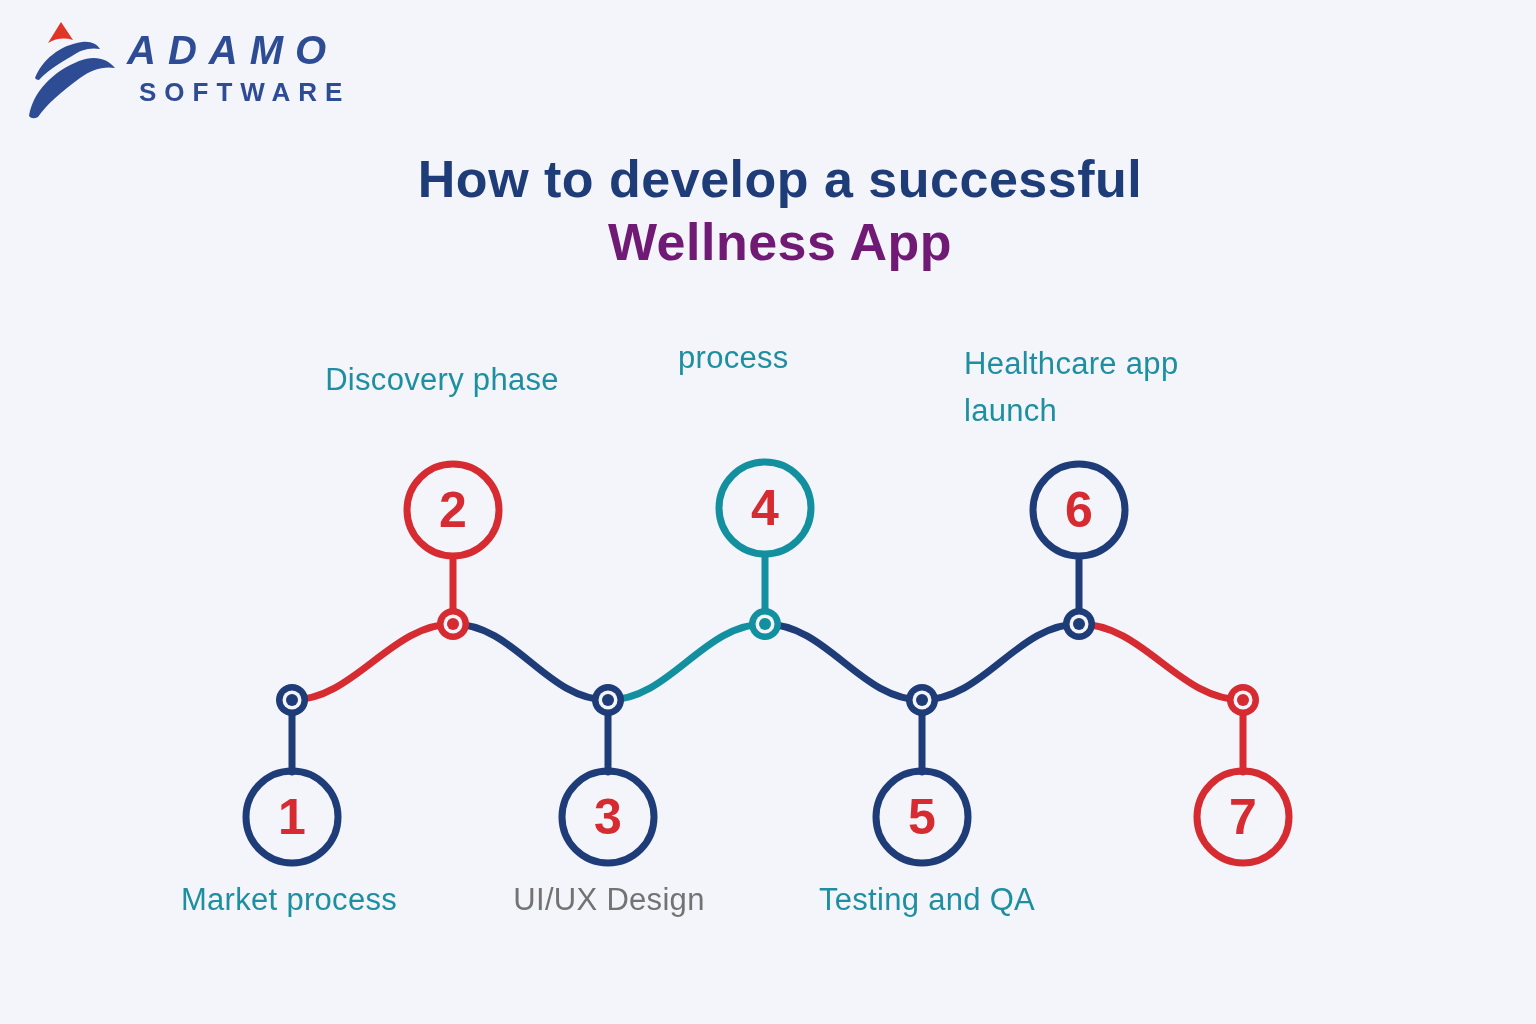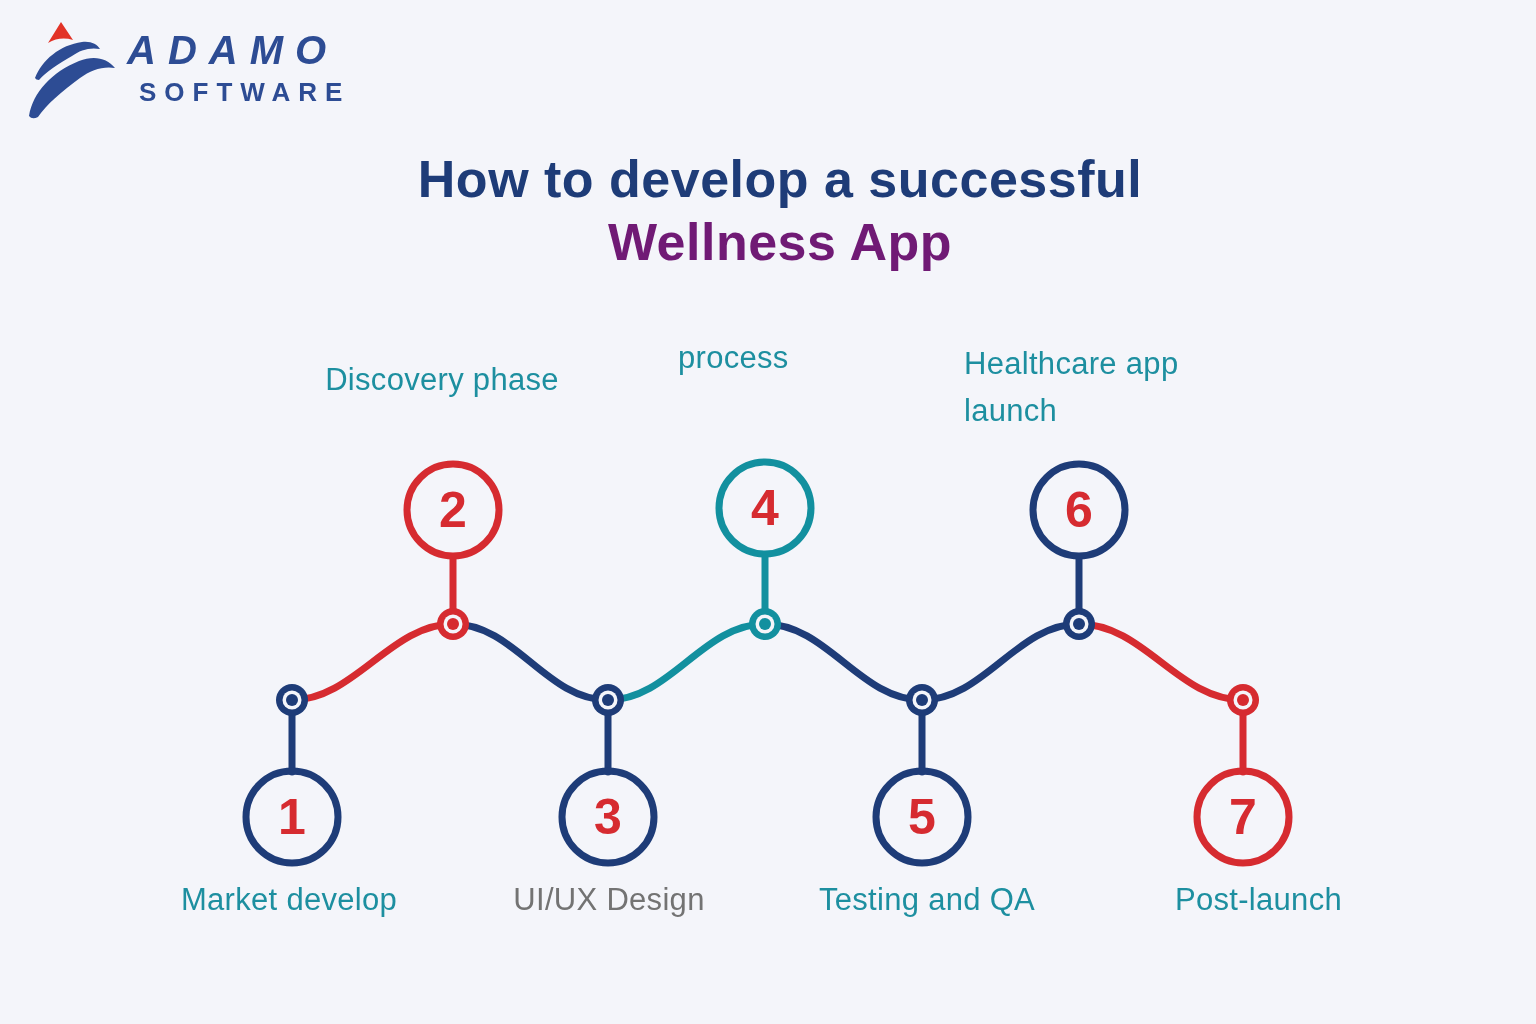--- a/index.html
+++ b/index.html
@@ -129,32 +129,31 @@
 </svg>
 
 <div class="num" style="left: 245px; top: 789px; color: rgb(214, 43, 48);">1</div>
 <div class="num" style="left: 406px; top: 482px; color: rgb(214, 43, 48);">2</div>
 <div class="num" style="left: 561px; top: 789px; color: rgb(214, 43, 48);">3</div>
 <div class="num" style="left: 718px; top: 480px; color: rgb(214, 43, 48);">4</div>
 <div class="num" style="left: 875px; top: 789px; color: rgb(214, 43, 48);">5</div>
 <div class="num" style="left: 1032px; top: 482px; color: rgb(214, 43, 48);">6</div>
 <div class="num" style="left: 1196px; top: 789px; color: rgb(214, 43, 48);">7</div>
 
-<div class="lbl center" style="left: 289px; top: 876px; color: rgb(29, 143, 160);">Market develop</div>
+<div class="lbl center" style="left: 289px; top: 876px; color: rgb(29, 143, 160);">Market process</div>
 
 <div class="lbl center" style="left: 442px; top: 356px; color: rgb(29, 143, 160);">Discovery phase</div>
 
 <div class="lbl center" style="left: 609px; top: 876px; color: #737373;">UI/UX Design</div>
 
 <div class="lbl" style="left: 678px; top: 334px; color: rgb(29, 143, 160);">
   <div>process</div>
 </div>
 
 <div class="lbl center" style="left: 927px; top: 876px; color: rgb(29, 143, 160);">Testing and QA</div>
 
 <div class="lbl" style="left: 964px; top: 340px; color: rgb(29, 143, 160);">
   <div>Healthcare app</div>
   <div>launch</div>
 </div>
 
 <div class="lbl" style="left: 1175px; top: 876px; color: rgb(29, 143, 160);">
-  <div>Post-launch</div>
 </div>
 
 </body></html>

